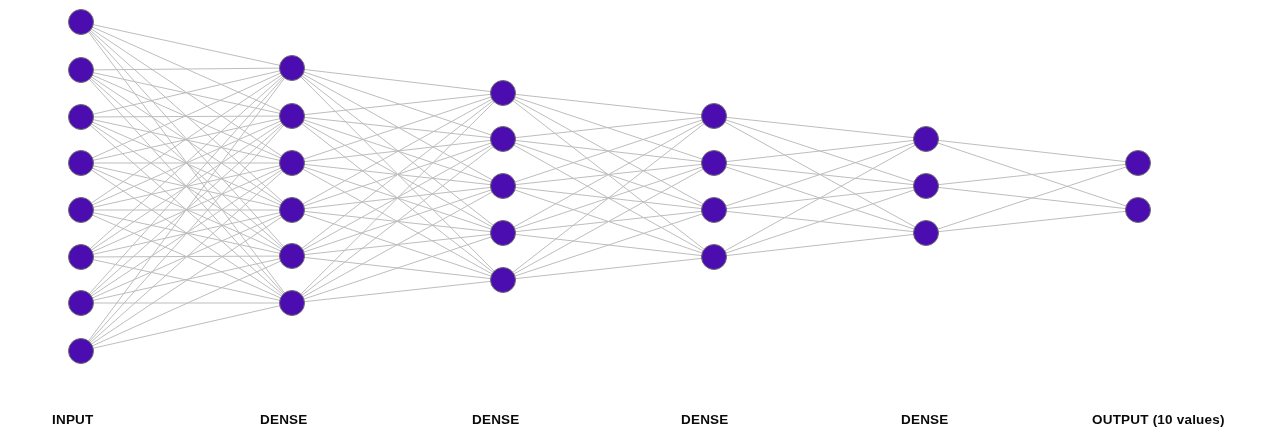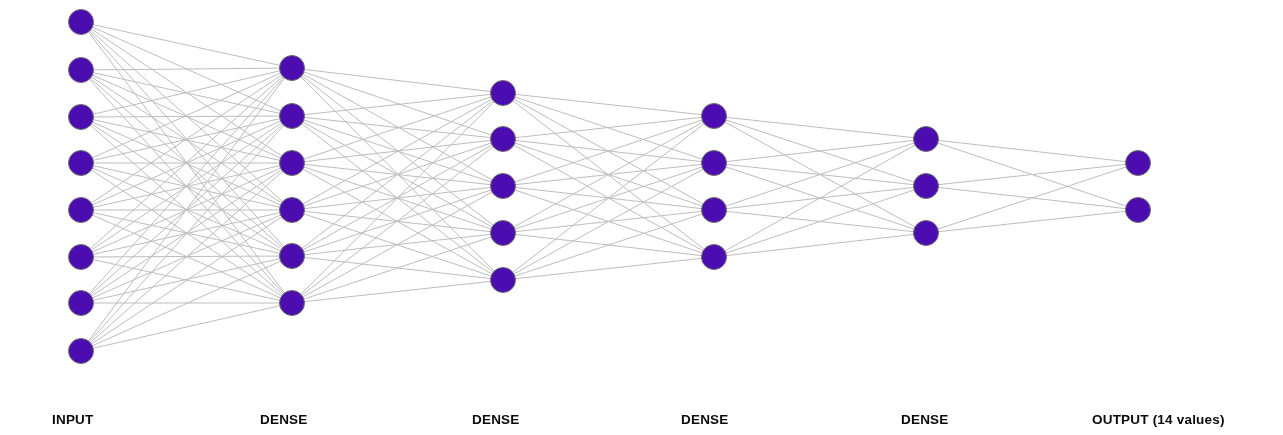--- a/index.html
+++ b/index.html
@@ -219,16 +219,16 @@
       <div class="node" style="left: 1125px; top: 150px; width: 26px; height: 26px; background: rgb(75, 12, 176); border: 1.2px solid rgb(110, 110, 110);"></div>
       <div class="node" style="left: 1125px; top: 197px; width: 26px; height: 26px; background: rgb(75, 12, 176); border: 1.2px solid rgb(110, 110, 110);"></div>
     </div>
 
   <div id="label-layer">
       <div class="layer-label" style="left: 52px; top: 413px; color: rgb(10, 10, 10); font-size: 13.5px;">INPUT</div>
       <div class="layer-label" style="left: 260px; top: 413px; color: rgb(10, 10, 10); font-size: 13.5px;">DENSE</div>
       <div class="layer-label" style="left: 472px; top: 413px; color: rgb(10, 10, 10); font-size: 13.5px;">DENSE</div>
       <div class="layer-label" style="left: 681px; top: 413px; color: rgb(10, 10, 10); font-size: 13.5px;">DENSE</div>
       <div class="layer-label" style="left: 901px; top: 413px; color: rgb(10, 10, 10); font-size: 13.5px;">DENSE</div>
-      <div class="layer-label" style="left: 1092px; top: 413px; color: rgb(10, 10, 10); font-size: 13.5px;">OUTPUT (14 values)</div>
+      <div class="layer-label" style="left: 1092px; top: 413px; color: rgb(10, 10, 10); font-size: 13.5px;">OUTPUT (10 values)</div>
     </div>
 
 </div>
 
 </body></html>

